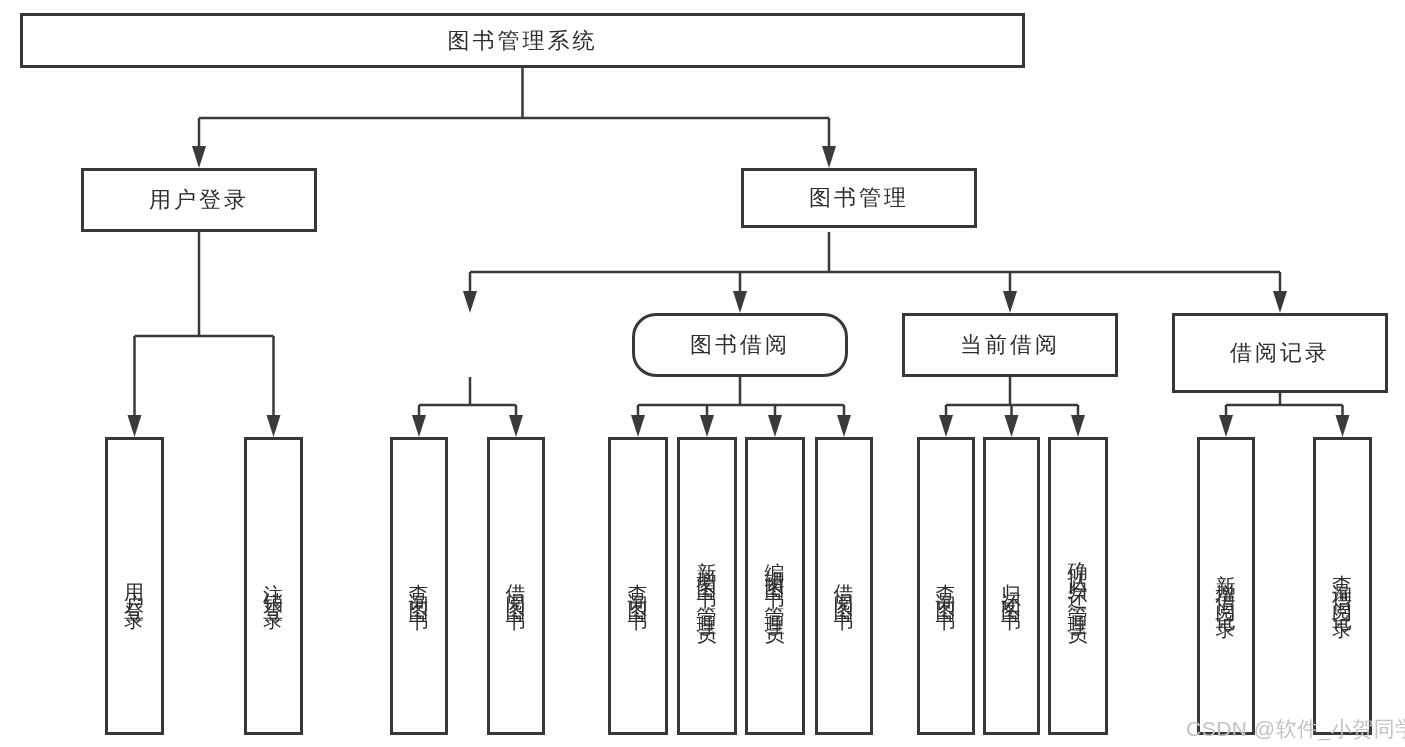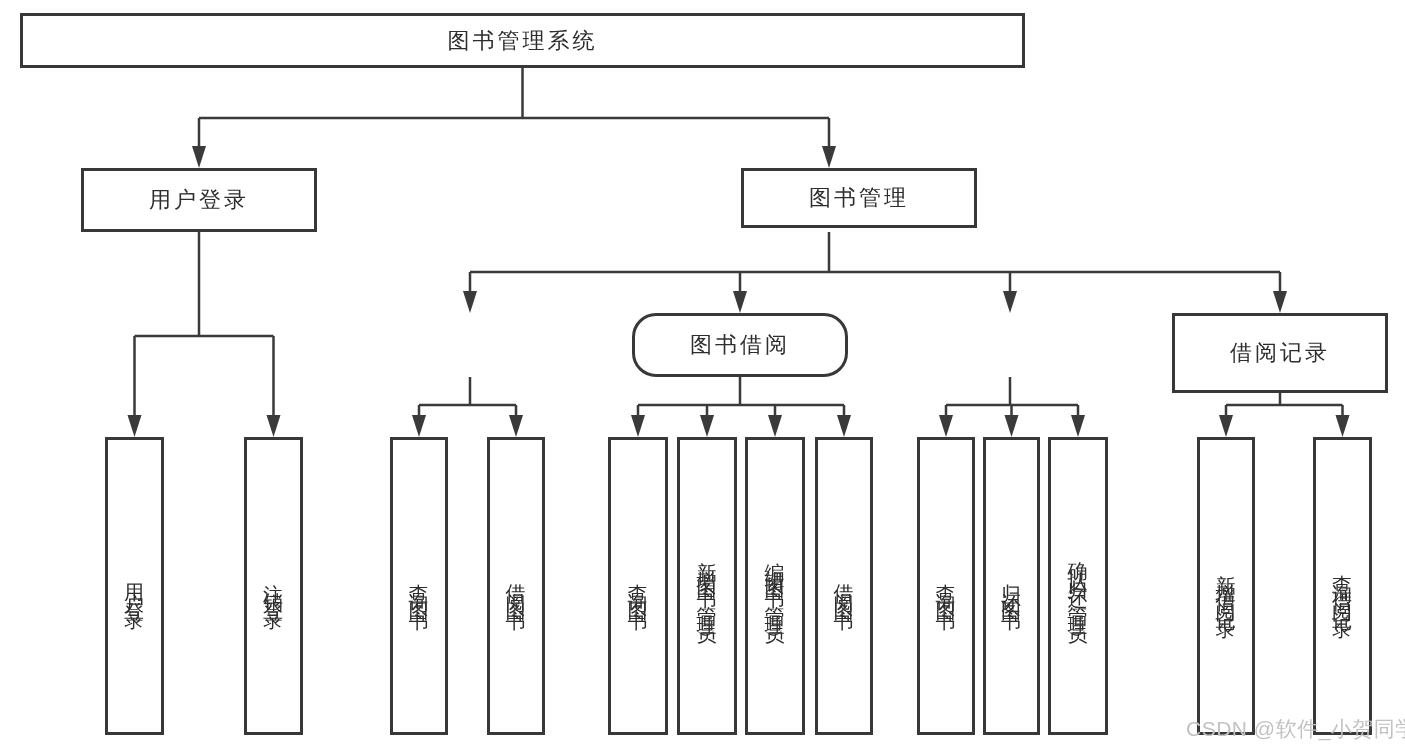--- a/index.html
+++ b/index.html
@@ -97,20 +97,23 @@
   <div class="node hbox" style="left:81px; top:168px; width:236px; height:64px;">
     <span>用户登录</span>
   </div>
   <div class="node hbox" style="left:711px; top:168px; width:236px; height:60px;margin-left:30px;">
     <span>图书管理</span>
   </div>
 
   <div class="node hbox" style="left:632px; top:313px; width:216px; height:64px;border-radius:24px;">
     <span>图书借阅</span>
   </div>
+  <div class="node hbox" style="left:902px; top:313px; width:216px; height:64px;">
+    <span>当前借阅</span>
+  </div>
   <div class="node hbox" style="left:1172px; top:313px; width:216px; height:80px;">
     <span>借阅记录</span>
   </div>
 
   <div class="node leaf" style="left:105px; top:437px; width:59px; height:298px;">
     <span class="vtext">用户登录</span>
   </div>
   <div class="node leaf" style="left:244px; top:437px; width:59px; height:298px;">
     <span class="vtext">注销登录</span>
   </div>

